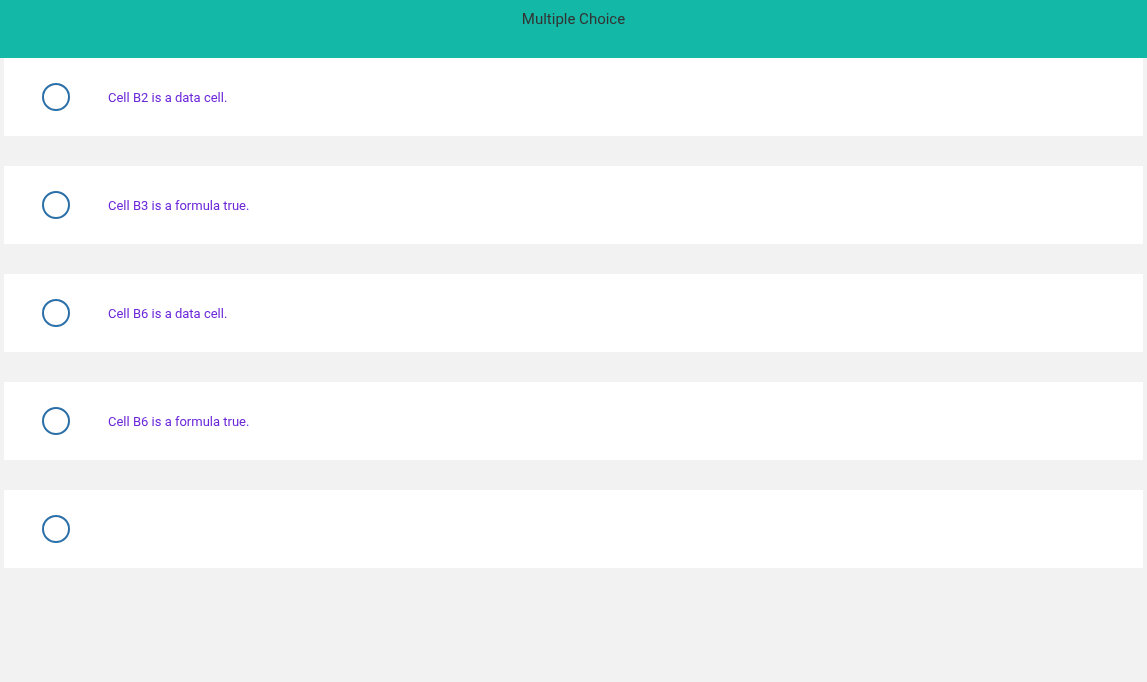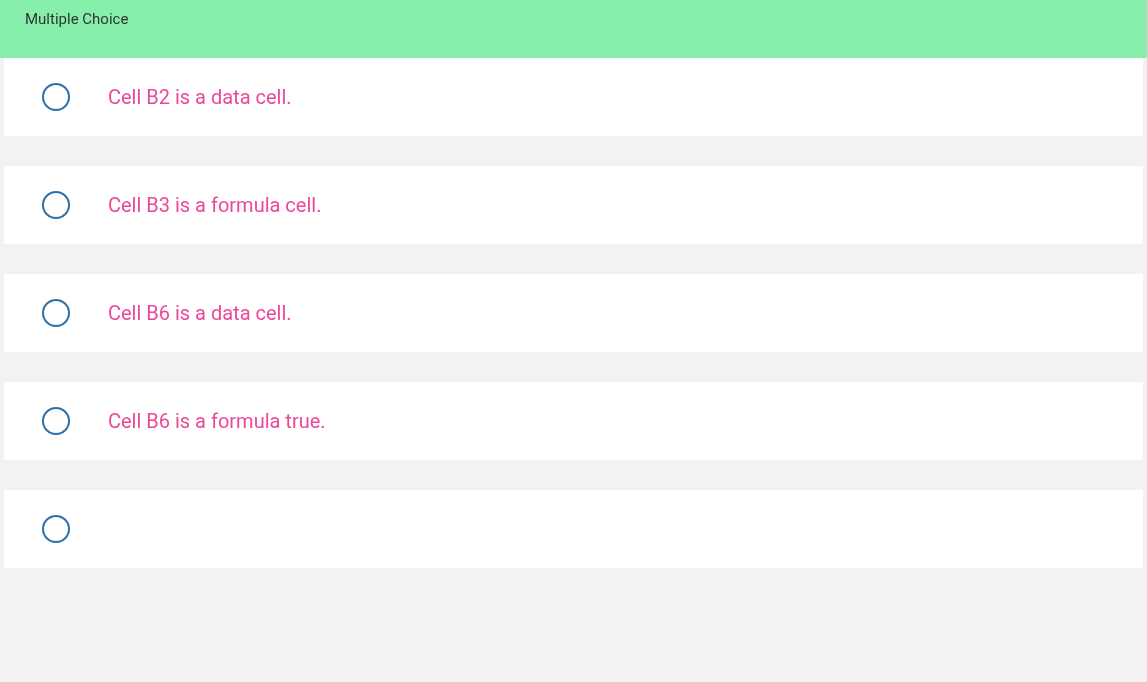--- a/index.html
+++ b/index.html
@@ -9,21 +9,22 @@
     }
     body {
       font-family: -apple-system, BlinkMacSystemFont, "Segoe UI", Roboto, "Helvetica Neue", Arial, sans-serif;
       background-color: #f2f2f2;
       width: 1147px;
       height: 682px;
       overflow: hidden;
     }
     .header {
       padding: 10px 25px 30px 25px;
-      background-color: #86efac;
+      background-color: #14b8a6;
+      text-align: center;
     }
     .header-title {
       font-size: 15px;
       color: #333;
       font-weight: 400;
     }
     .options-container {
       padding: 0 4px;
     }
     .option-row {
@@ -37,41 +38,41 @@
     .radio-circle {
       width: 28px;
       height: 28px;
       border: 2px solid #2b6fa8;
       border-radius: 50%;
       flex-shrink: 0;
       cursor: pointer;
       background-color: #ffffff;
     }
     .option-label {
-      font-size: 20px;
-      color: #ec4899;
+      font-size: 13px;
+      color: #6d28d9;
       font-weight: 400;
     }
   </style>
 </head>
 <body>
 
 <div class="header">
   <div class="header-title">Multiple Choice</div>
 </div>
 
 <div class="options-container">
   <div class="option-row">
     <div class="radio-circle"></div>
     <div class="option-label">Cell B2 is a data cell.</div>
   </div>
 
   <div class="option-row">
     <div class="radio-circle"></div>
-    <div class="option-label">Cell B3 is a formula cell.</div>
+    <div class="option-label">Cell B3 is a formula true.</div>
   </div>
 
   <div class="option-row">
     <div class="radio-circle"></div>
     <div class="option-label">Cell B6 is a data cell.</div>
   </div>
 
   <div class="option-row">
     <div class="radio-circle"></div>
     <div class="option-label">Cell B6 is a formula true.</div>

